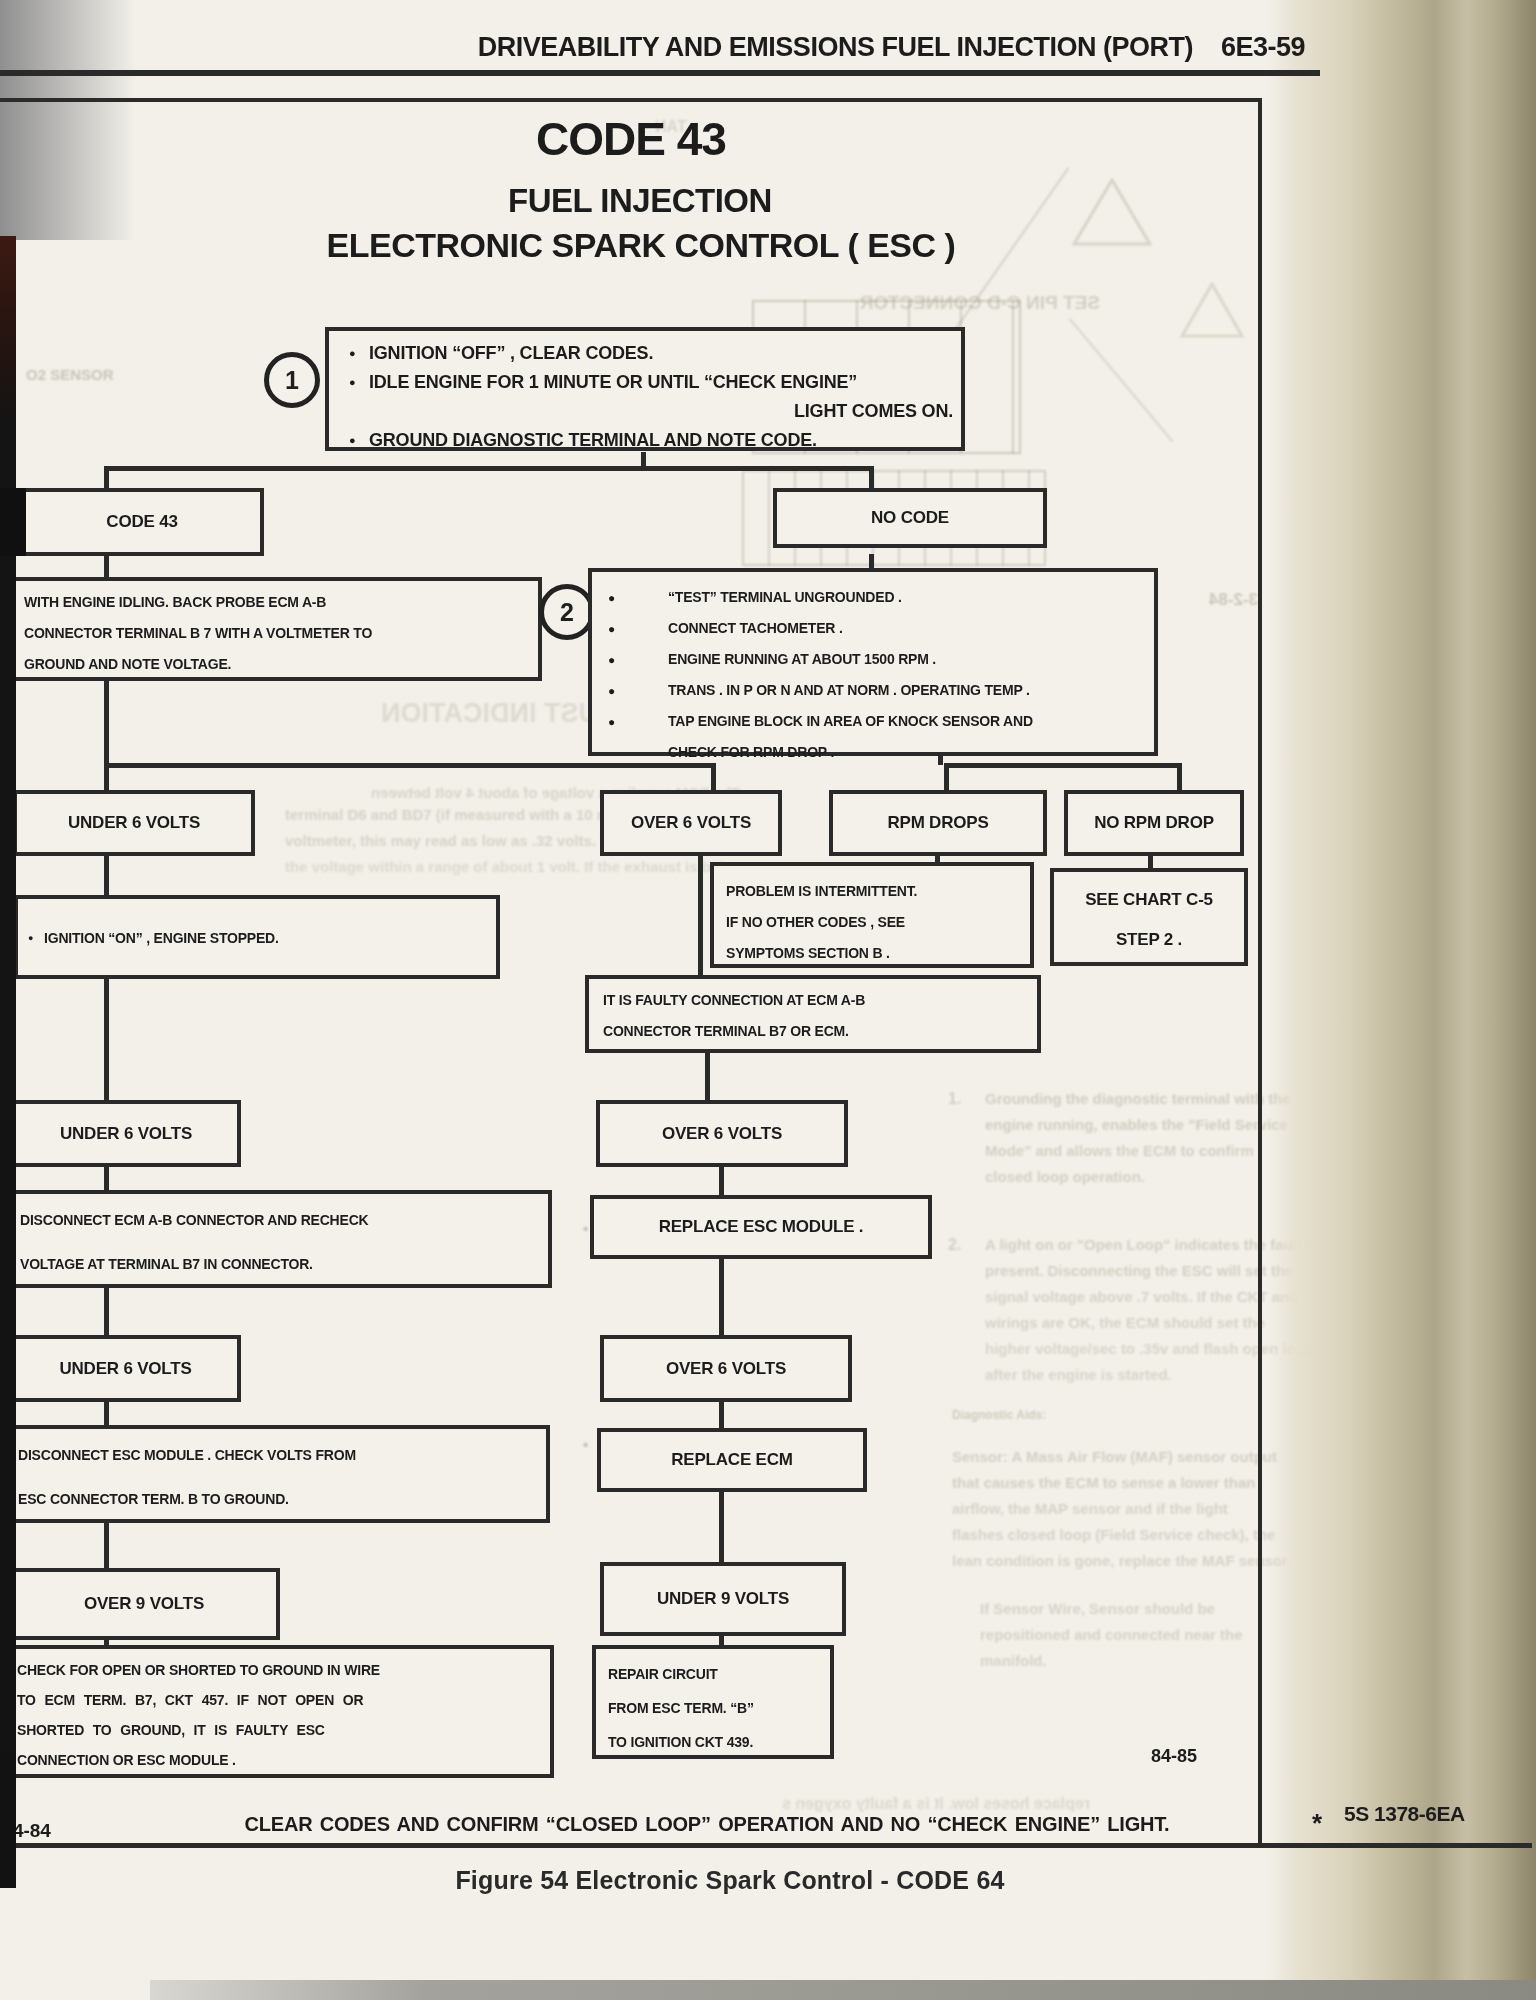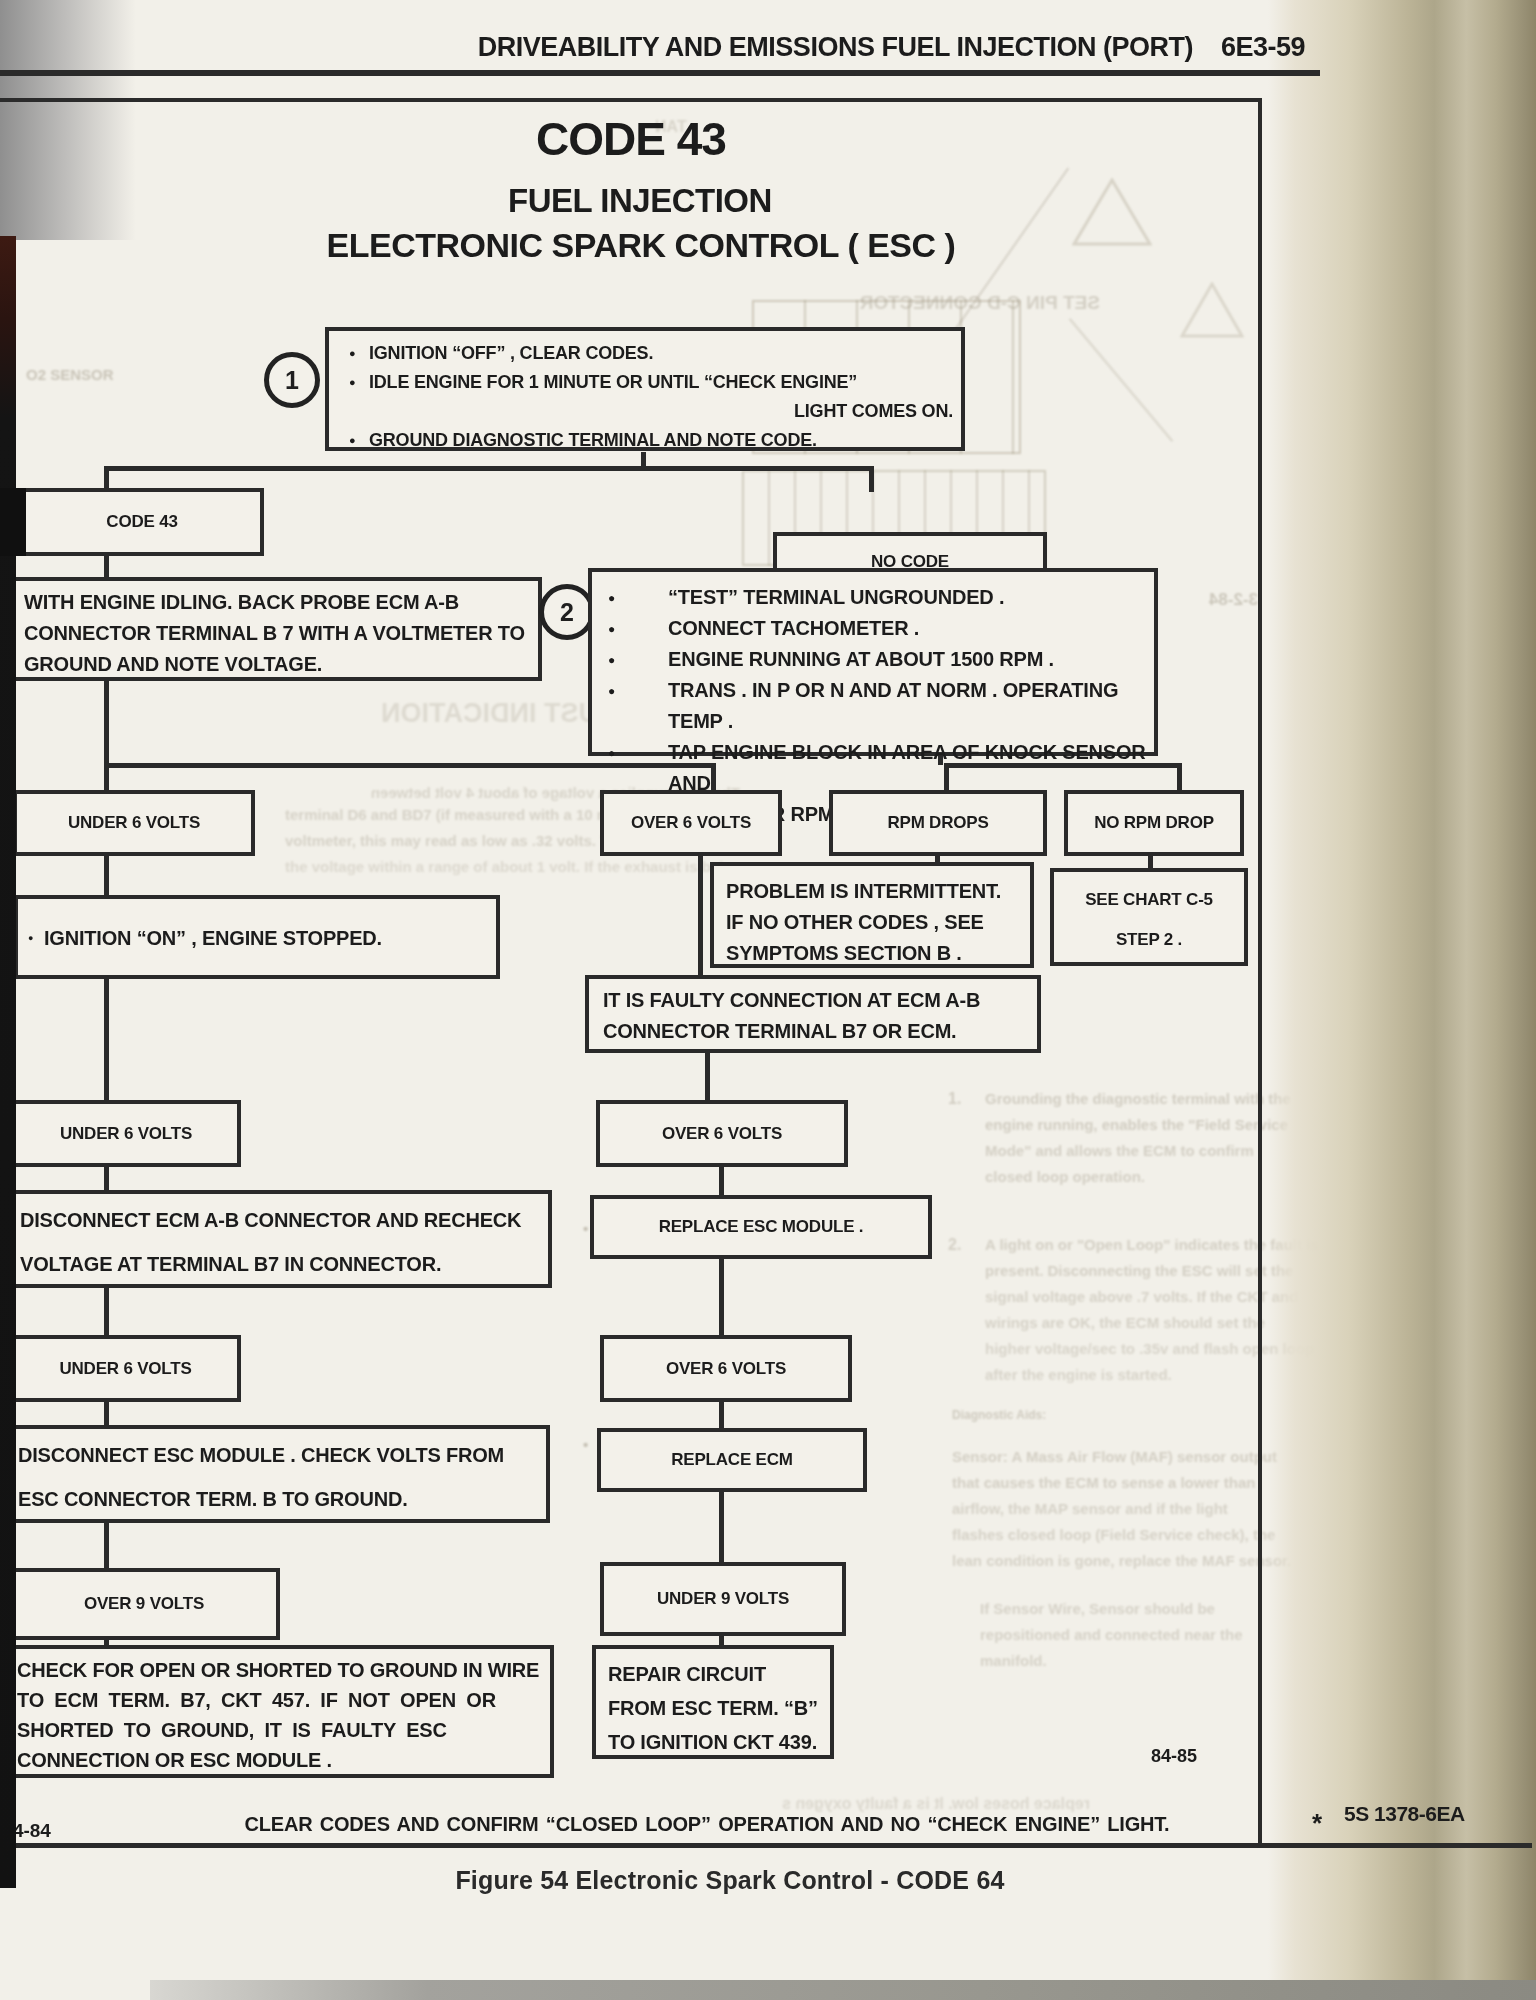--- a/index.html
+++ b/index.html
@@ -18,21 +18,21 @@
      background:linear-gradient(90deg,#d8d7d2,#a3a29d 20%,#98978f 60%,#8b8a82 100%);}
   
   #ghost-layer{position:absolute;inset:0;z-index:1;}
   .ghost{position:absolute;color:#8d8470;filter:blur(.8px);font-weight:600;white-space:nowrap;}
   .gm{transform:scaleX(-1);}
   
   .cl{position:absolute;background:#2a2a2a;z-index:3;display:block;}
   .bx{position:absolute;border:4px solid #2a2a2a;background:#f3f1ea;z-index:3;
       font-weight:700;letter-spacing:-.2px;color:#1c1c1c;box-sizing:border-box;}
   .lbl{display:flex;align-items:center;justify-content:center;font-size:17px;text-align:center;}
-  .tx{font-size:20px;line-height:29px;padding:8px 8px 0 14px;}
+  .tx{font-size:14px;line-height:29px;padding:8px 8px 0 14px;}
   .blt{position:relative;padding-left:20px;}
   .blt::before{content:"\25CF";position:absolute;left:0;top:0;font-size:11px;}
   .cont{padding-left:20px;text-align:right;}
   .blt2{position:relative;padding-left:76px;}
   .blt2::before{content:"\25CF";position:absolute;left:16px;top:1px;font-size:12px;}
   .cont2{padding-left:76px;}
   .blt3{position:relative;padding-left:16px;}
   .blt3::before{content:"\25CF";position:absolute;left:0;top:0;font-size:9px;}
   .js{word-spacing:5px;}
   .circ{position:absolute;width:46px;height:46px;border:5px solid #222;border-radius:50%;
@@ -144,21 +144,21 @@
 
   <div class="circ" style="left:264px;top:352px;">1</div>
   <div class="bx tx" style="left:325px;top:327px;width:640px;height:124px;font-size:18px;line-height:29px;padding-left:20px;">
     <div class="blt">IGNITION “OFF” , CLEAR CODES.</div>
     <div class="blt">IDLE ENGINE FOR 1 MINUTE OR UNTIL “CHECK ENGINE”</div>
     <div class="cont">LIGHT COMES ON.</div>
     <div class="blt">GROUND DIAGNOSTIC TERMINAL AND NOTE CODE.</div>
   </div>
 
   <div class="bx lbl" style="left:20px;top:488px;width:244px;height:68px;">CODE 43</div>
-  <div class="bx lbl" style="left:773px;top:488px;width:274px;height:60px;margin-top:44px;">NO  CODE</div>
+  <div class="bx lbl" style="left:773px;top:488px;width:274px;height:60px;">NO  CODE</div>
 
   <div class="bx tx" style="left:6px;top:577px;width:536px;height:104px;line-height:31px;padding-top:6px;">
     <div>WITH ENGINE IDLING. BACK PROBE ECM A-B</div>
     <div>CONNECTOR TERMINAL B 7 WITH A VOLTMETER TO</div>
     <div>GROUND AND NOTE  VOLTAGE.</div>
   </div>
 
   <div class="circ" style="left:539px;top:584px;">2</div>
   <div class="bx tx" style="left:588px;top:568px;width:570px;height:188px;line-height:31px;padding:10px 6px 0 0;">
     <div class="blt2">“TEST” TERMINAL UNGROUNDED .</div>

